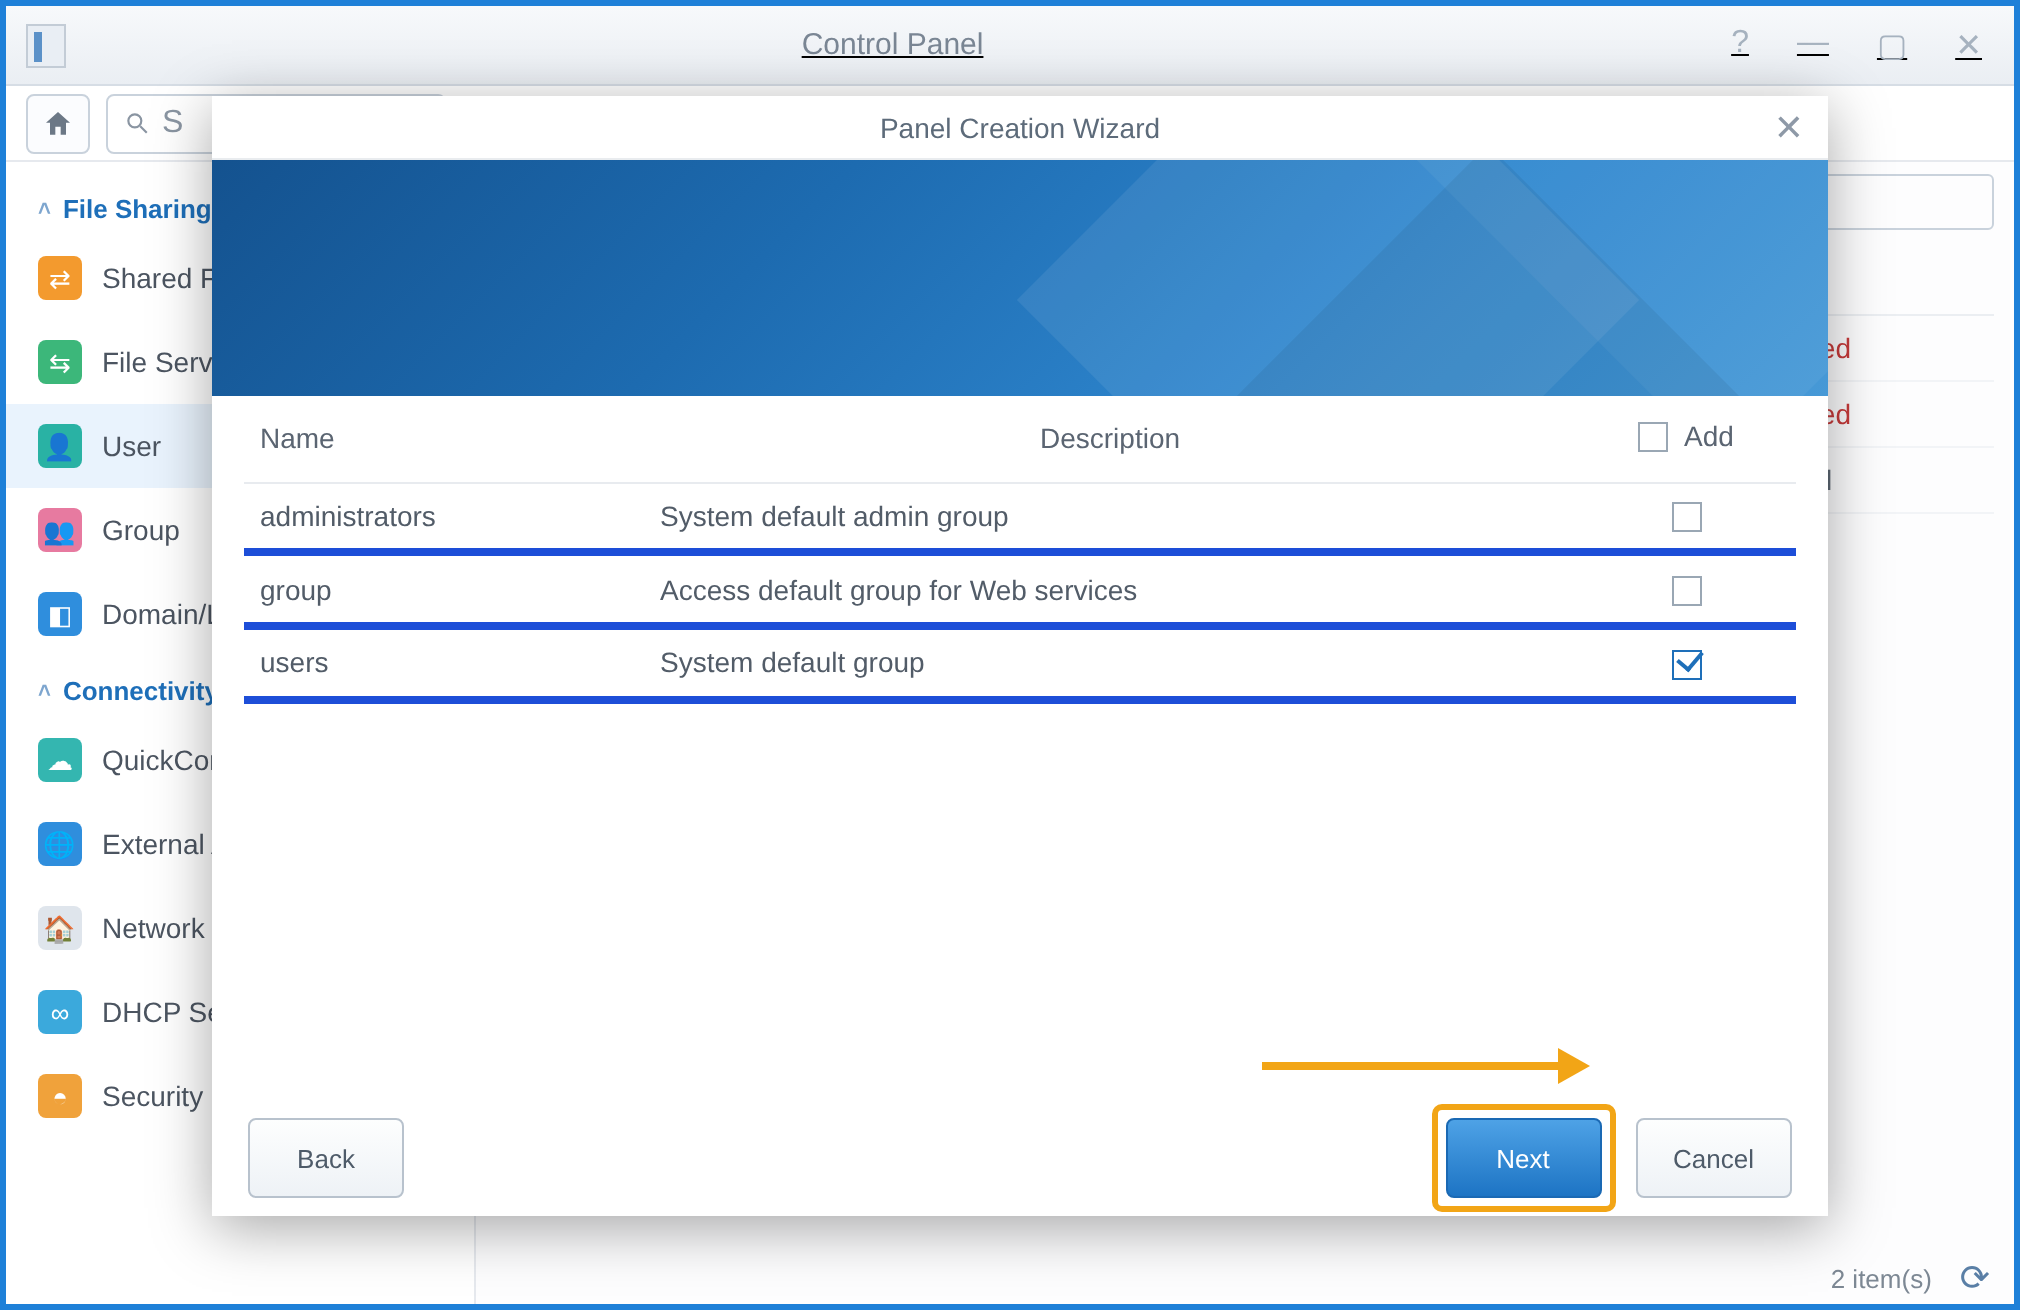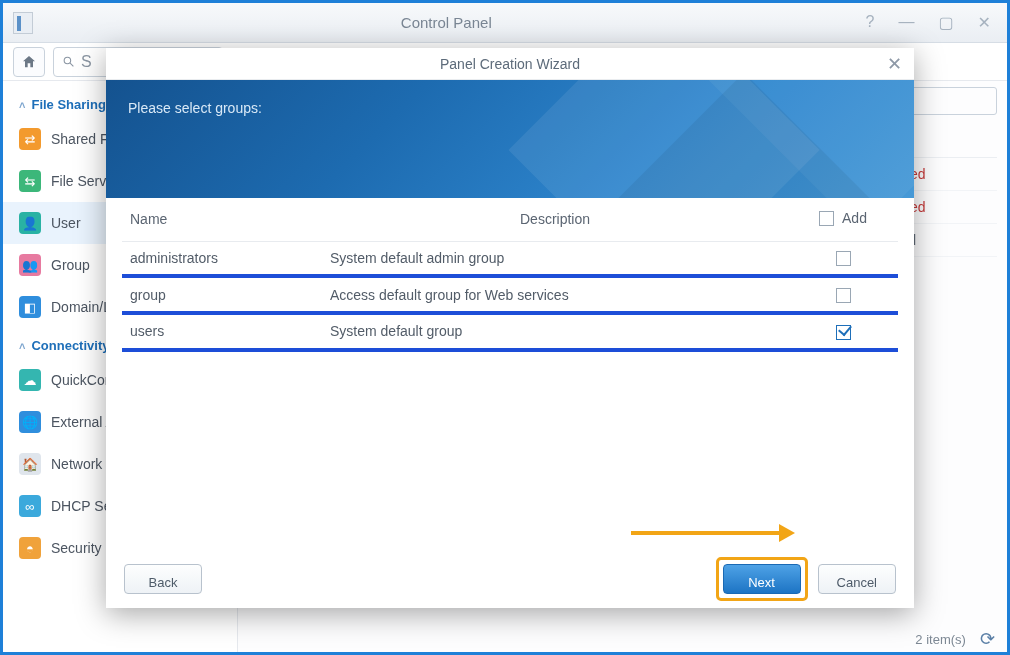--- a/index.html
+++ b/index.html
@@ -1,19 +1,19 @@
 <!DOCTYPE html>
 <html><head>
 <meta charset="utf-8">
 <style>
   * { box-sizing: border-box; font-family: "Helvetica Neue", Arial, sans-serif; }
   body { margin:0; background:#fff; }
   .shell { width:1010px; height:655px; border:3px solid #1e80d8; position:relative; background:#fff; overflow:hidden;}
   
-  .winbar { height:40px; background:linear-gradient(#f7f9fb,#eaeef3); border-bottom:1px solid #d6dde5; display:flex; align-items:center; padding:0 10px; }
+  .winbar { height:40px; background:linear-gradient(#f7f9fb,#eaeef3); border-bottom:1px solid #d6dde5; display:flex; align-items:center; padding:0 10px;text-decoration:underline; }
   .winbar .doc-icon { width:20px; height:22px; background:#e9eef4; border:1px solid #c3ccd6; position:relative;}
   .winbar .doc-icon::after{content:"";position:absolute;left:3px;top:3px;width:4px;height:15px;background:#5b91c8;}
   .winbar .title { flex:1; text-align:center; color:#7a8694; font-size:15px; font-weight:500;}
   .wincontrols{ display:flex; gap:12px; color:#a6b2bf; font-size:16px;}
   .wincontrols span{cursor:pointer; padding:2px 6px;}
   
   .toolbar { height:38px; display:flex; align-items:center; padding:4px 10px; gap:8px; border-bottom:1px solid #e6e9ee;}
   .home-btn { width:32px; height:30px; border:1px solid #c9d2dc; border-radius:4px; display:flex; align-items:center; justify-content:center; color:#6c7886; background:#fbfcfe;}
   .search { flex:0 0 170px; height:30px; border:1px solid #c9d2dc; border-radius:4px; display:flex; align-items:center; padding:0 8px; color:#8a95a2;}
   .search .mag{ margin-right:6px; }
@@ -65,21 +65,21 @@
   .gtable th:last-child{ text-align:center; width:110px;}
   .gtable td{ padding:8px 8px; border-bottom:4px solid #1d4ed8;}
   .gtable td:last-child{ text-align:center;}
   .chk{ width:15px; height:15px; border:1px solid #9aa7b4; display:inline-block; vertical-align:middle; position:relative; background:#fff;}
   .chk.checked{ border-color:#1e6fb9;}
   .chk.checked::after{content:""; position:absolute; left:2px; top:-1px; width:10px; height:6px; border-left:2px solid #1e6fb9; border-bottom:2px solid #1e6fb9; transform:rotate(-50deg);}
   .th-add{ display:inline-flex; align-items:center; gap:8px; justify-content:center;}
 
   .modal-buttons{ height:58px; display:flex; align-items:center; padding:0 18px; gap:10px;}
   .spacer{flex:1;}
-  .btn{ min-width:78px; height:30px; border:1px solid #b8c2cd; border-radius:4px; background:linear-gradient(#fdfefe,#eef2f6); color:#4e5b69; font-size:13px; padding:10px 18px; cursor:pointer;}
+  .btn{ min-width:78px; height:40px; border:1px solid #b8c2cd; border-radius:4px; background:linear-gradient(#fdfefe,#eef2f6); color:#4e5b69; font-size:13px; padding:10px 18px; cursor:pointer;}
   .btn.primary{ background:linear-gradient(#4ea2e6,#1d74c4); color:#fff; border:1px solid #1a69b4;}
   .hl{ border:3px solid #f2a516; border-radius:5px; padding:4px;}
 
   .arrow-annot{ position:absolute; left:525px; bottom:66px; display:flex; align-items:center;}
   .arrow-line{ width:148px; height:4px; background:#f2a516;}
   .arrow-head{ width:0;height:0;border-top:9px solid transparent;border-bottom:9px solid transparent;border-left:16px solid #f2a516;}
 
   svg{display:block;}
 </style>
 </head>
@@ -198,21 +198,20 @@
 
   <div class="modal">
     <div class="modal-titlebar">
       <span>Panel Creation Wizard</span>
       <span class="modal-x">✕</span>
     </div>
     <div class="modal-banner">
       <div class="tri t1"></div>
         <div class="tri t2"></div>
         <div class="tri t3"></div>
-      <p>Please select groups:</p>
     </div>
     <div class="modal-content">
       <table class="gtable">
         <thead>
             <tr>
           <th style="width:200px">Name</th>
           <th>Description</th>
           <th><span class="th-add">
                   <span class="chk"></span>
                   <span>Add</span>

